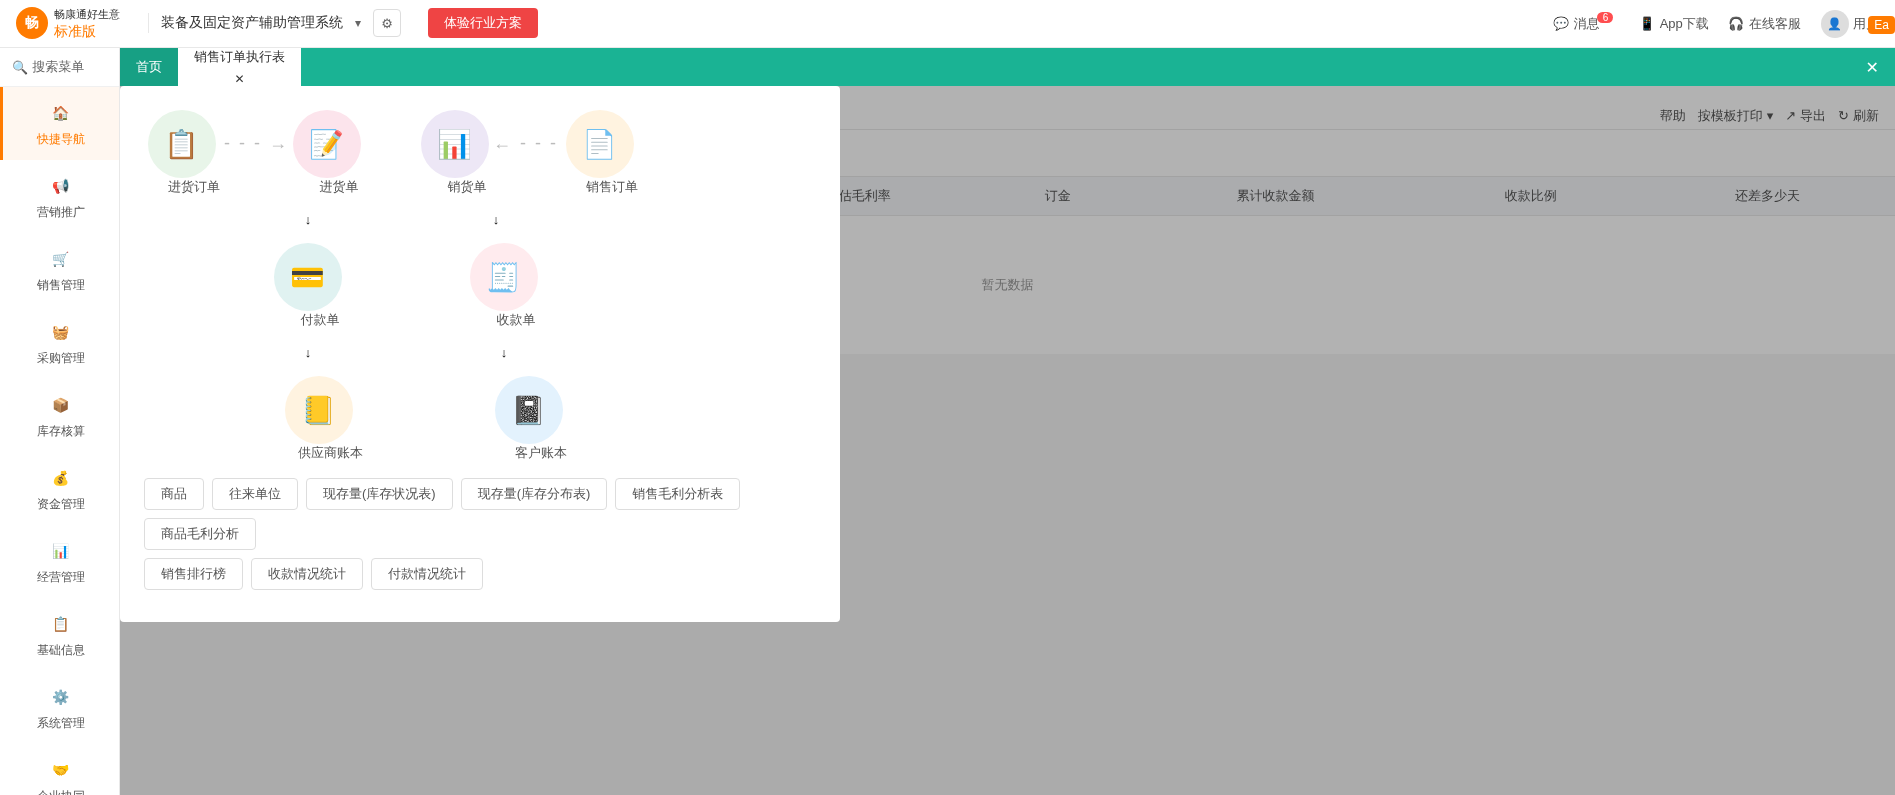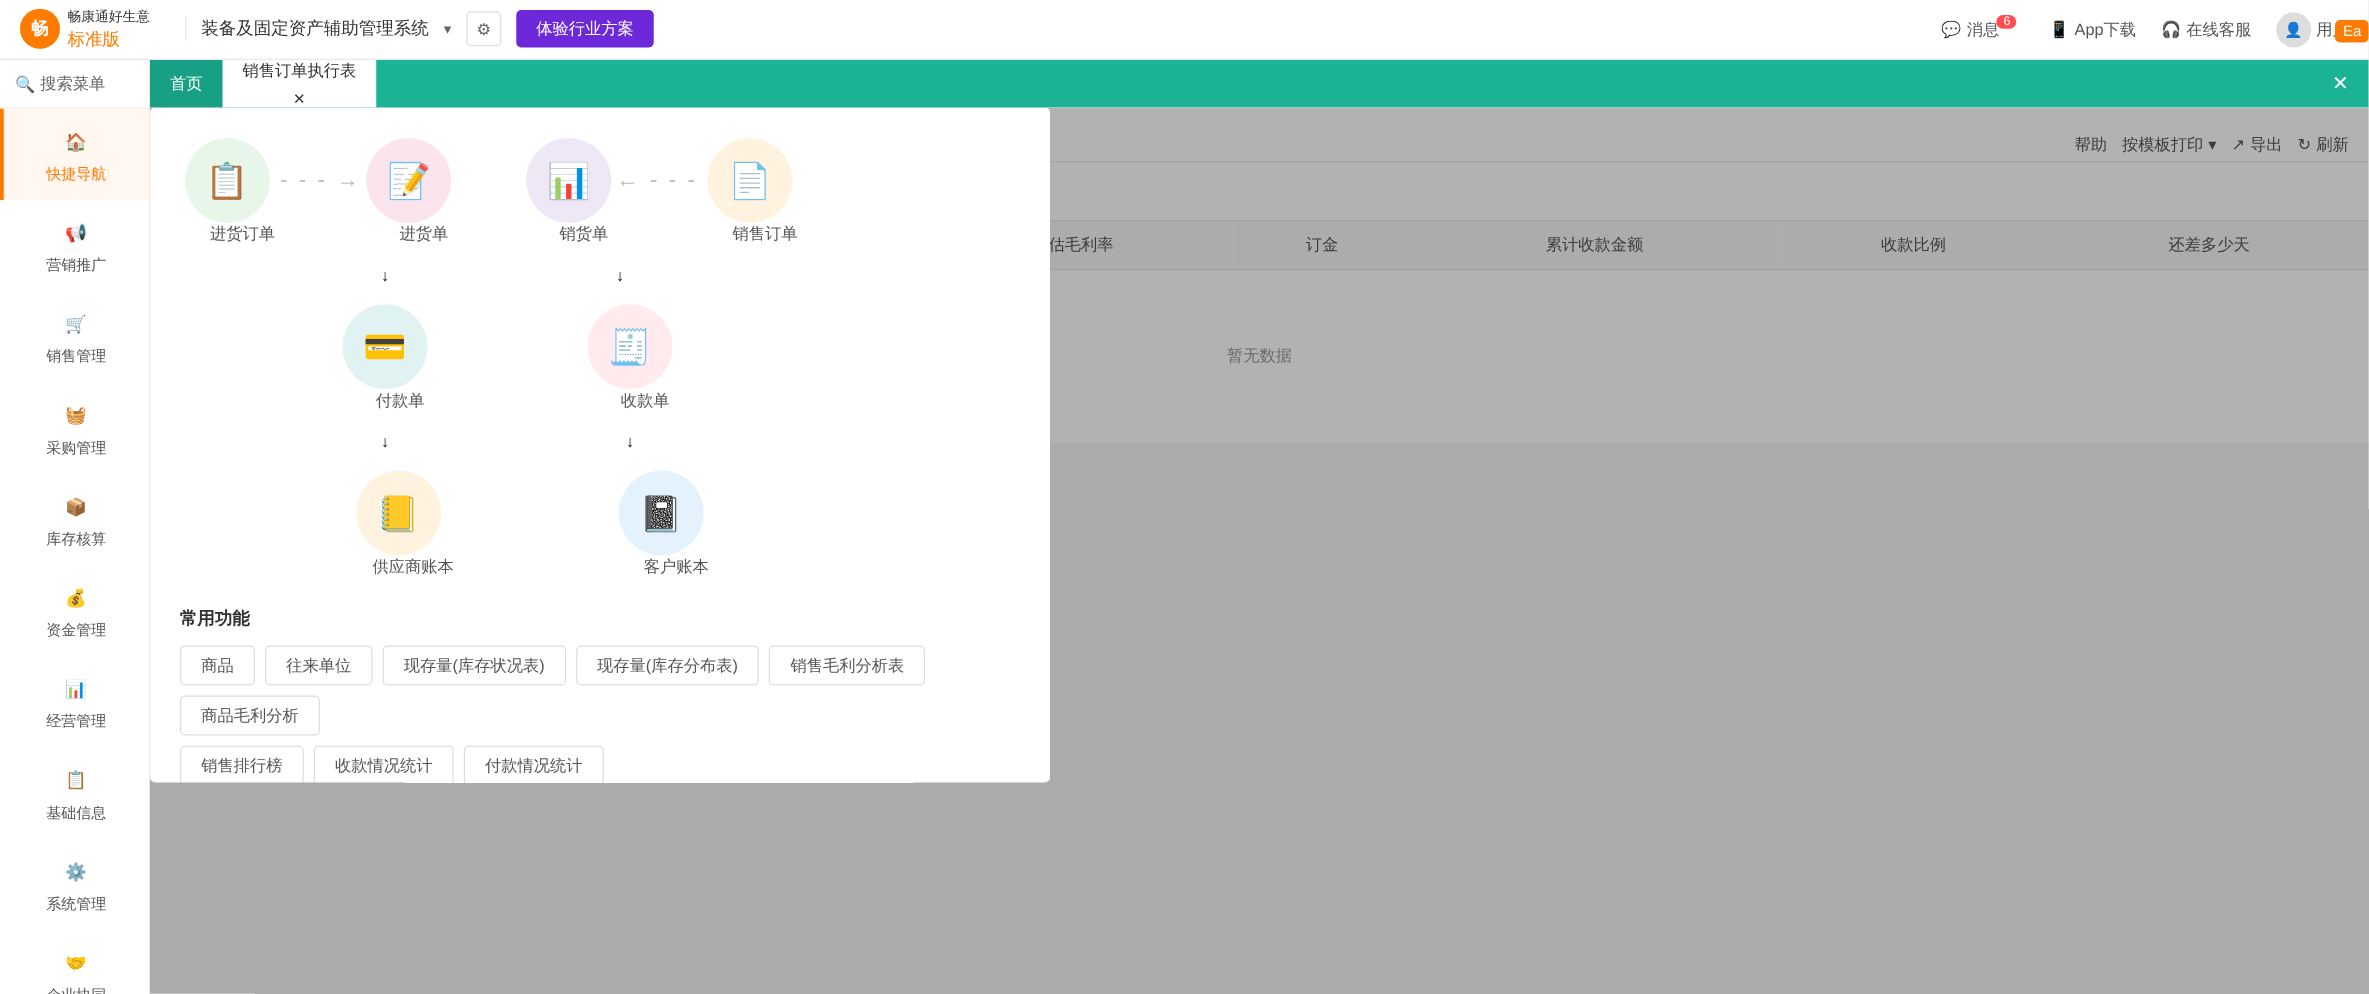--- a/index.html
+++ b/index.html
@@ -38,27 +38,28 @@
       background: none; border: none; cursor: pointer; color: #666;
       font-size: 12px;
     }
     .settings-btn {
       width: 28px; height: 28px;
       border: 1px solid #ddd; border-radius: 4px;
       display: flex; align-items: center; justify-content: center;
       cursor: pointer; background: #fff; color: #666;
     }
     .experience-btn {
-      background: #6d28d9;
+      background: #ef4444;
       color: #fff;
       border: none;
       padding: 6px 16px;
       border-radius: 4px;
       cursor: pointer;
       font-size: 13px;
+      margin-left: 15px;
     }
     .header-right {
       display: flex;
       align-items: center;
       gap: 20px;
       margin-left: auto;
     }
     .header-action {
       display: flex; align-items: center; gap: 4px;
       cursor: pointer; color: #555; font-size: 13px;
@@ -593,21 +594,20 @@
                 <span class="flow-label">供应商账本</span>
               </div>
               <div style="width: 128px;"></div>
               <div class="flow-col">
                 <div class="flow-circle blue">📓</div>
                 <span class="flow-label">客户账本</span>
               </div>
             </div>
           </div>
 
-          <div class="section-title">常用功能</div>
           <div class="func-buttons">
             <button class="func-btn">商品</button>
             <button class="func-btn">往来单位</button>
             <button class="func-btn">现存量(库存状况表)</button>
             <button class="func-btn">现存量(库存分布表)</button>
             <button class="func-btn">销售毛利分析表</button>
             <button class="func-btn">商品毛利分析</button>
           </div>
           <div class="func-buttons">
             <button class="func-btn">销售排行榜</button>

